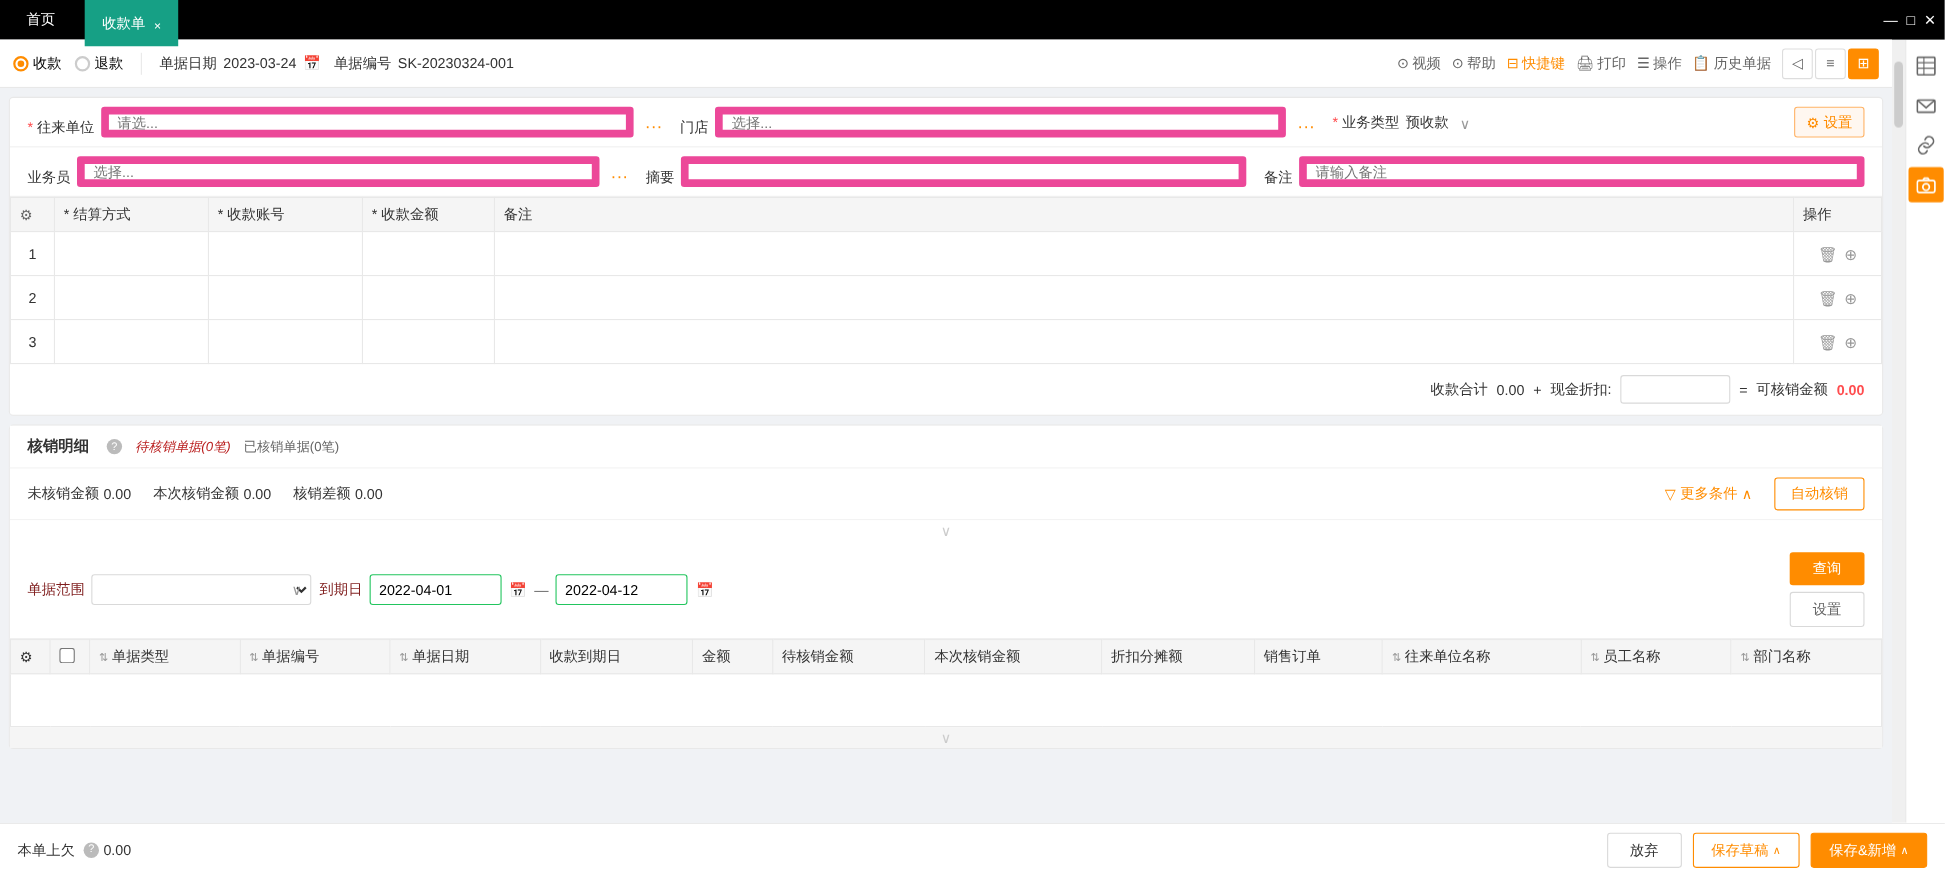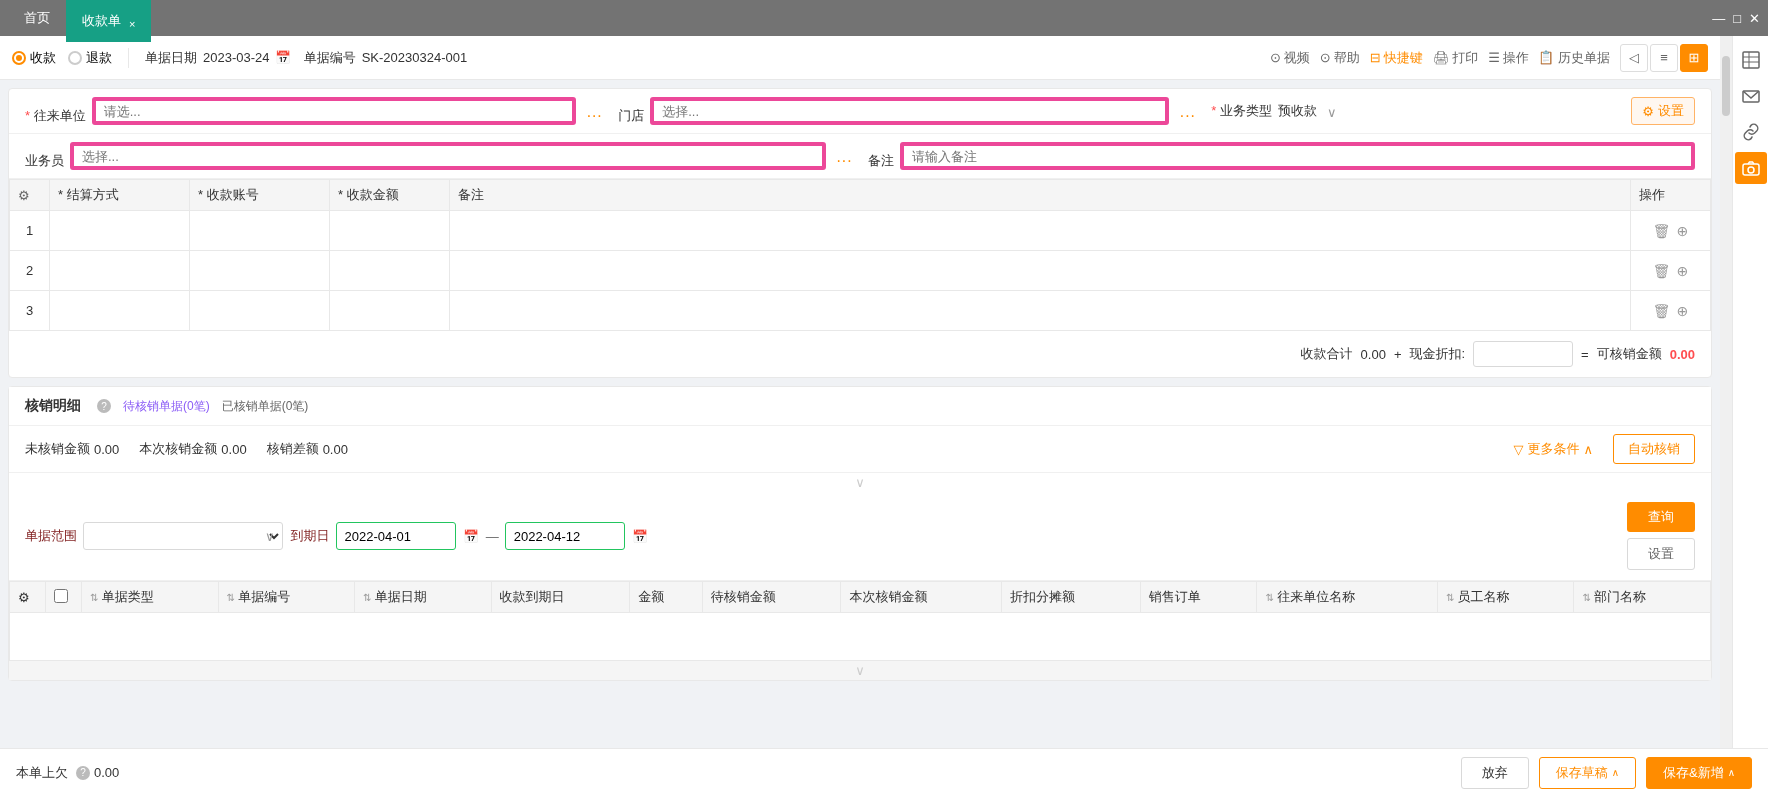--- a/index.html
+++ b/index.html
@@ -1,22 +1,23 @@
 <!DOCTYPE html>
 <html><head>
   <meta charset="utf-8">
   <style>
     * { box-sizing: border-box; margin: 0; padding: 0; font-family: 'Microsoft YaHei', Arial, sans-serif; font-size: 13px; }
     body { background: #f0f2f5; width: 1768px; min-height: 796px; overflow: hidden; }
 
     
     .tab-bar {
       display: flex; align-items: center;
-      background: #737373; height: 36px;
+      background: #000000; height: 36px;
       padding: 0 8px;
+      gap: 11px;
     }
     .tab-home {
       color: #fff; padding: 0 16px; height: 36px; display: flex; align-items: center;
       font-size: 13px; cursor: pointer;
     }
     .tab-active {
       background: #16a085; color: #fff; padding: 12px 16px; height: 48px;
       display: flex; align-items: flex-end; font-size: 13px; cursor: pointer; border-radius: 2px 2px 0 0;
     }
     .tab-close { margin-left: 8px; font-size: 11px; cursor: pointer; }
@@ -51,21 +52,21 @@
       border: 1px solid #e8e8e8;
     }
     .form-row {
       display: flex; align-items: center; padding: 8px 16px;
       border-bottom: 1px solid #f0f0f0; min-height: 40px; gap: 16px;
     }
     .form-field { display: flex; align-items: flex-end; gap: 6px; flex: 1; }
     .field-label { color: #333; white-space: nowrap; min-width: fit-content; }
     .field-label.required::before { content: '* '; color: #ff4d4f; }
     .field-input {
-      flex: 1; height: 28px; border: 4px solid #ec4899; border-radius: 3px;
+      flex: 1; height: 28px; border: 7px solid #ec4899; border-radius: 3px;
       padding: 0 8px; color: #999; outline: none; background: #fff;
     }
     .field-more { color: #ff8c00; cursor: pointer; font-size: 16px; margin-left: 4px; }
     .business-type-val { color: #333; }
     .settings-btn {
       background: #fff7f0; border: 1px solid #ffb366; color: #ff8c00;
       padding: 4px 10px; border-radius: 3px; cursor: pointer; display: flex; align-items: center; gap: 4px;
     }
     .dropdown-arrow { color: #999; margin-left: 4px; }
 
@@ -306,20 +307,24 @@
         <span>⚙</span>
         <span>设置</span>
       </button>
     </div>
 
     <div class="form-row">
       <div class="form-field">
         <span class="field-label">业务员</span>
         <input class="field-input" type="text" placeholder="选择..." style="">
         <span class="field-more">···</span>
+      </div>
+      <div class="form-field">
+        <span class="field-label">摘要</span>
+        <input class="field-input" type="text" style="">
       </div>
       <div class="form-field">
         <span class="field-label">备注</span>
         <input class="field-input" type="text" placeholder="请输入备注" style="">
       </div>
     </div>
 
     <div style="padding: 0;">
       <table class="data-table">
         <thead>
@@ -388,21 +393,21 @@
       <span>可核销金额</span>
       <span class="summary-highlight">0.00</span>
     </div>
   </div>
 
   <div style="background:#fff; margin: 8px; border-radius: 4px; border: 1px solid #e8e8e8; margin-bottom: 60px;">
 
     <div class="section-header">
       <span class="section-title">核销明细</span>
       <span class="info-circle">?</span>
-      <span class="tab-link" style="color:#8b5cf6;">待核销单据(0笔)</span>
+      <span class="tab-link" style="color:#b91c1c;font-style:italic;">待核销单据(0笔)</span>
       <span class="tab-link" style="color:#666;">已核销单据(0笔)</span>
     </div>
 
     <div class="stats-row">
       <div class="stat-item">
         <span>未核销金额</span>
         <span class="stat-value">0.00</span>
       </div>
       <div class="stat-item">
         <span>本次核销金额</span>

